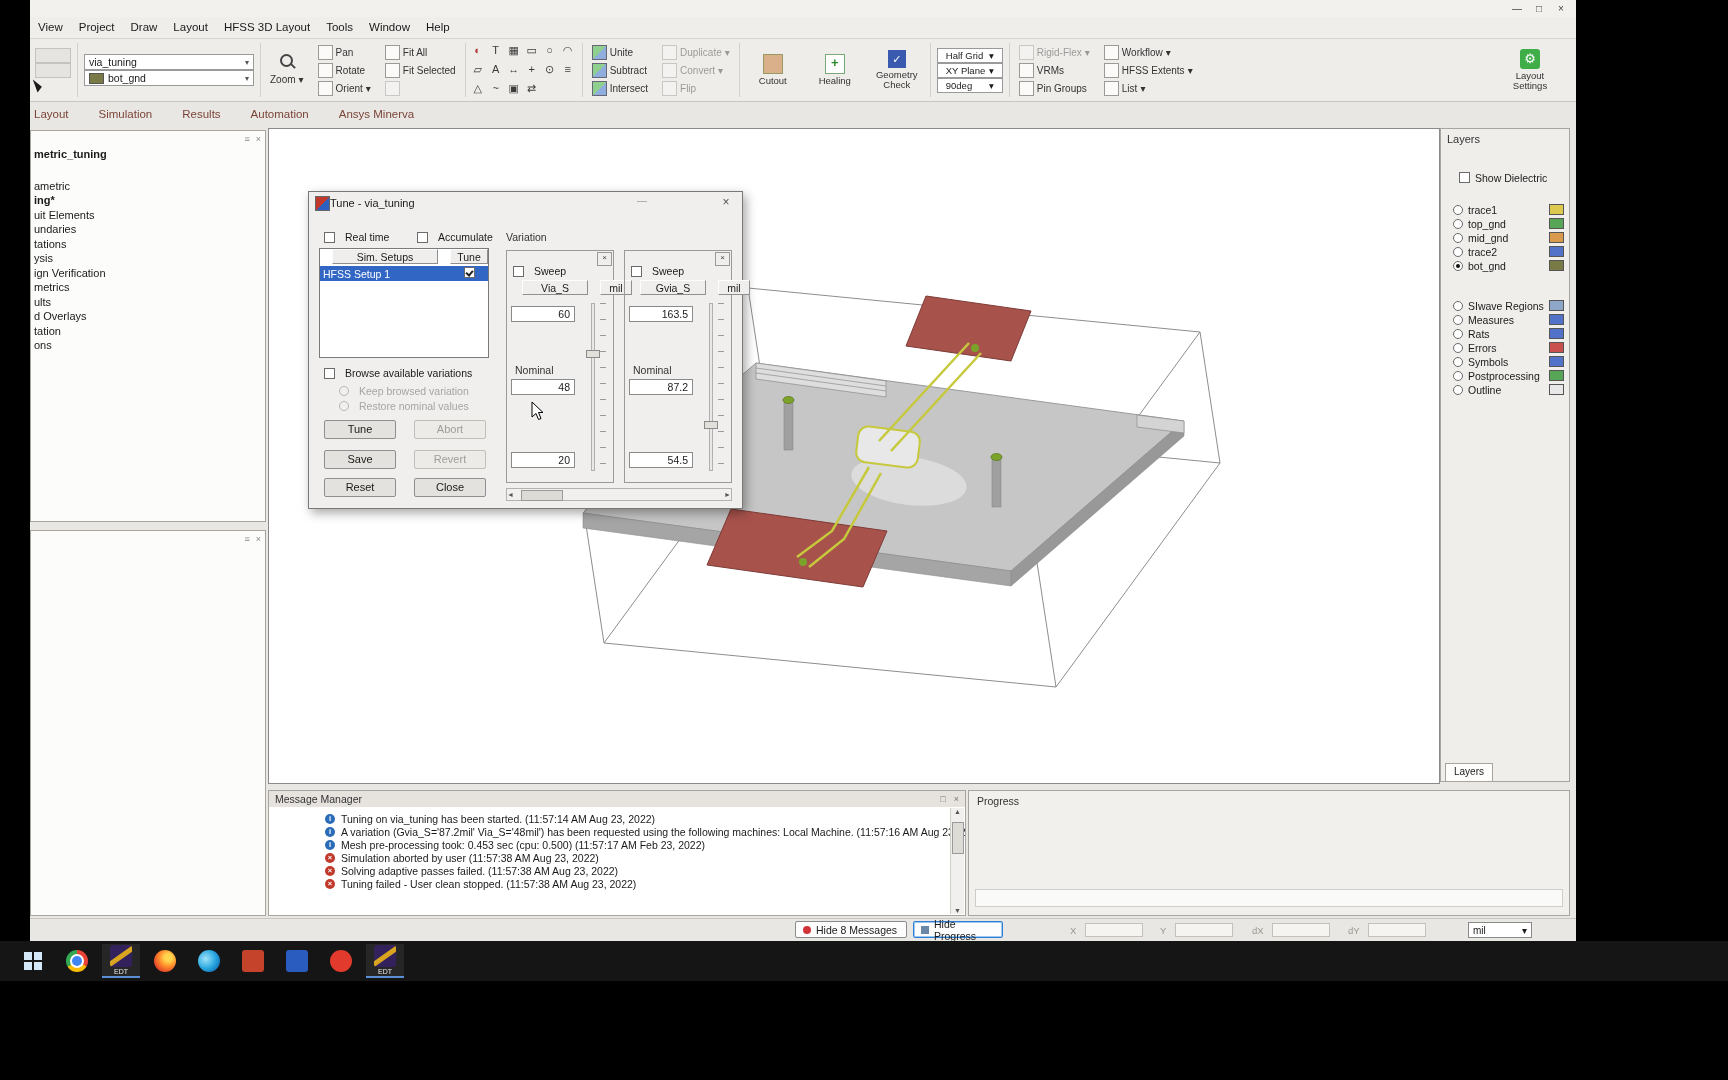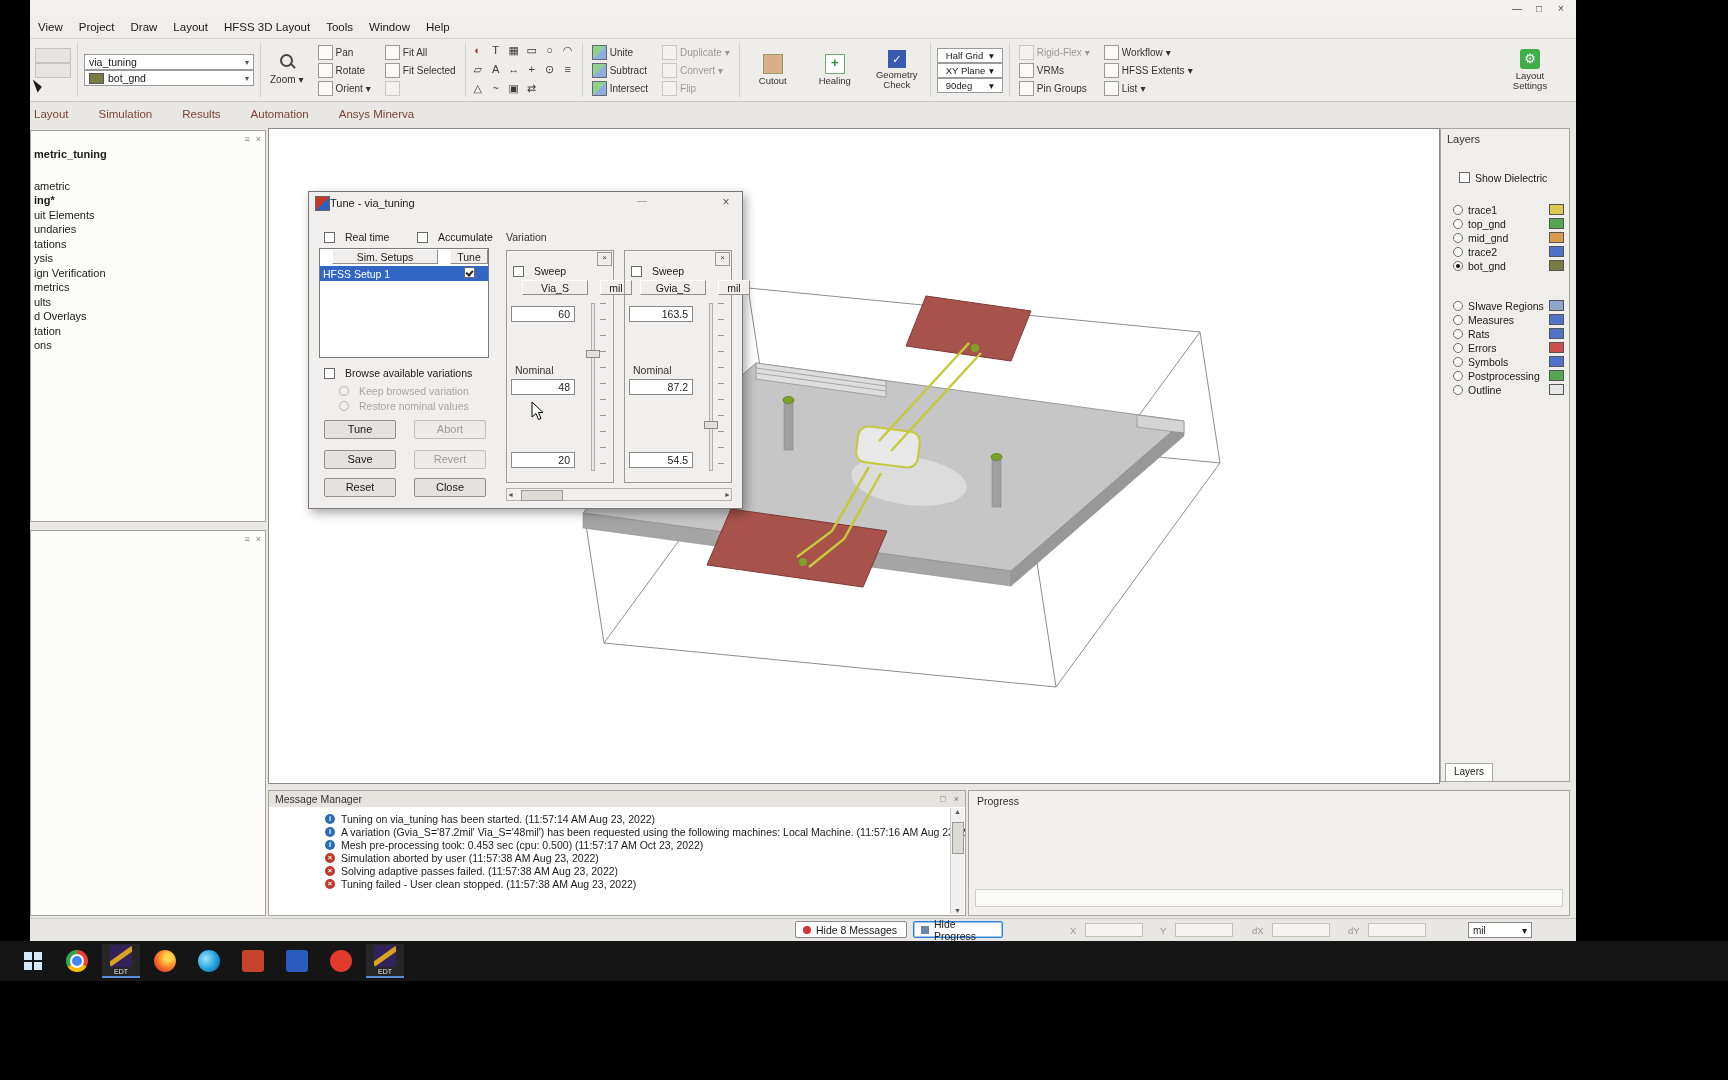--- a/index.html
+++ b/index.html
@@ -615,21 +615,21 @@
         <div class="msg-row">
             <span class="micon info">i</span>
             <span>Tuning on via_tuning has been started. (11:57:14 AM  Aug 23, 2022)</span>
           </div>
         <div class="msg-row">
             <span class="micon info">i</span>
             <span>A variation (Gvia_S='87.2mil' Via_S='48mil') has been requested using the following machines: Local Machine. (11:57:16 AM  Aug 23, 2022)</span>
           </div>
         <div class="msg-row">
             <span class="micon info">i</span>
-            <span>Mesh pre-processing took: 0.453 sec (cpu: 0.500) (11:57:17 AM  Oct 23, 2022)</span>
+            <span>Mesh pre-processing took: 0.453 sec (cpu: 0.500) (11:57:17 AM  Feb 23, 2022)</span>
           </div>
         <div class="msg-row">
             <span class="micon err">×</span>
             <span>Simulation aborted by user (11:57:38 AM  Aug 23, 2022)</span>
           </div>
         <div class="msg-row">
             <span class="micon err">×</span>
             <span>Solving adaptive passes failed. (11:57:38 AM  Aug 23, 2022)</span>
           </div>
         <div class="msg-row">

